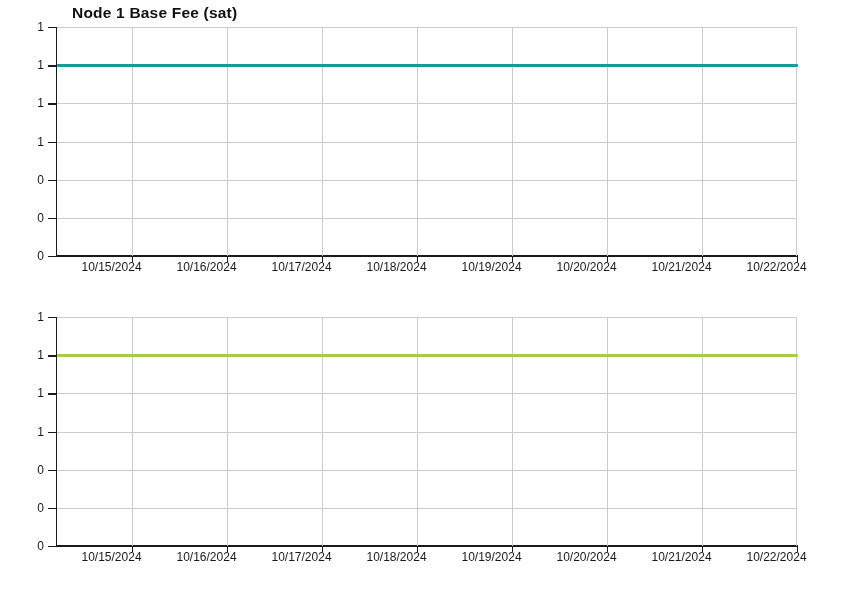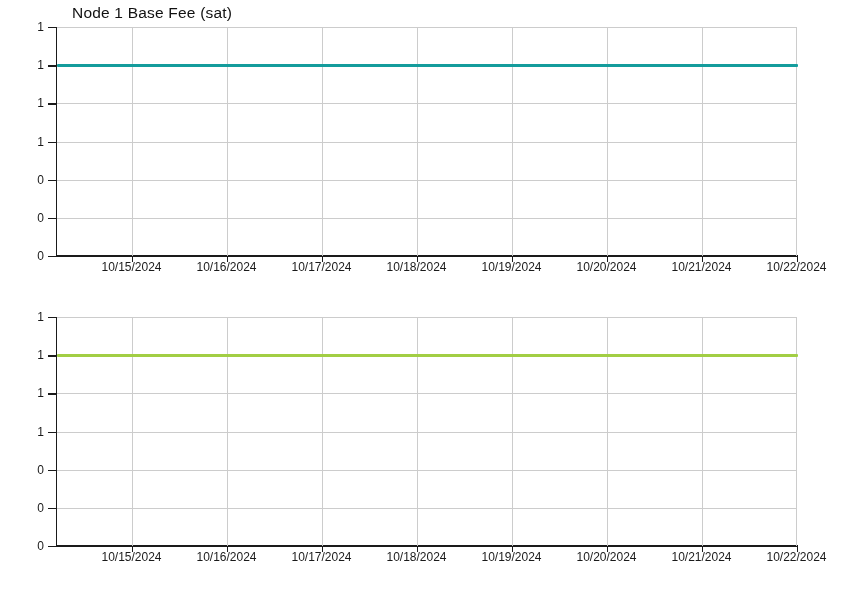--- a/index.html
+++ b/index.html
@@ -19,21 +19,21 @@
     position: absolute;
     left: 0;
     width: 860px;
     height: 290px;
   }
   .chart-title {
     position: absolute;
     left: 72px;
     top: 4px;
     font-size: 15.5px;
-    font-weight: normal;
+    font-weight: bold;
     color: #111111;
     letter-spacing: 0.2px;
     white-space: nowrap;
   }
   .plot-area {
     position: absolute;
     left: 57px;
     top: 27px;
     width: 740px;
     height: 229px;
@@ -80,21 +80,21 @@
     position: absolute;
     top: 256px;
     width: 1.4px;
     height: 6px;
     background: #1a1a1a;
   }
   .x-tick-label {
     position: absolute;
     top: 260px;
     width: 100px;
-    text-align: center;
+    text-align: left;
     font-size: 12px;
     line-height: 14px;
     color: #1a1a1a;
     white-space: nowrap;
   }
   .series-line {
     position: absolute;
     left: 0;
     width: 100.2%;
     height: 3px;

